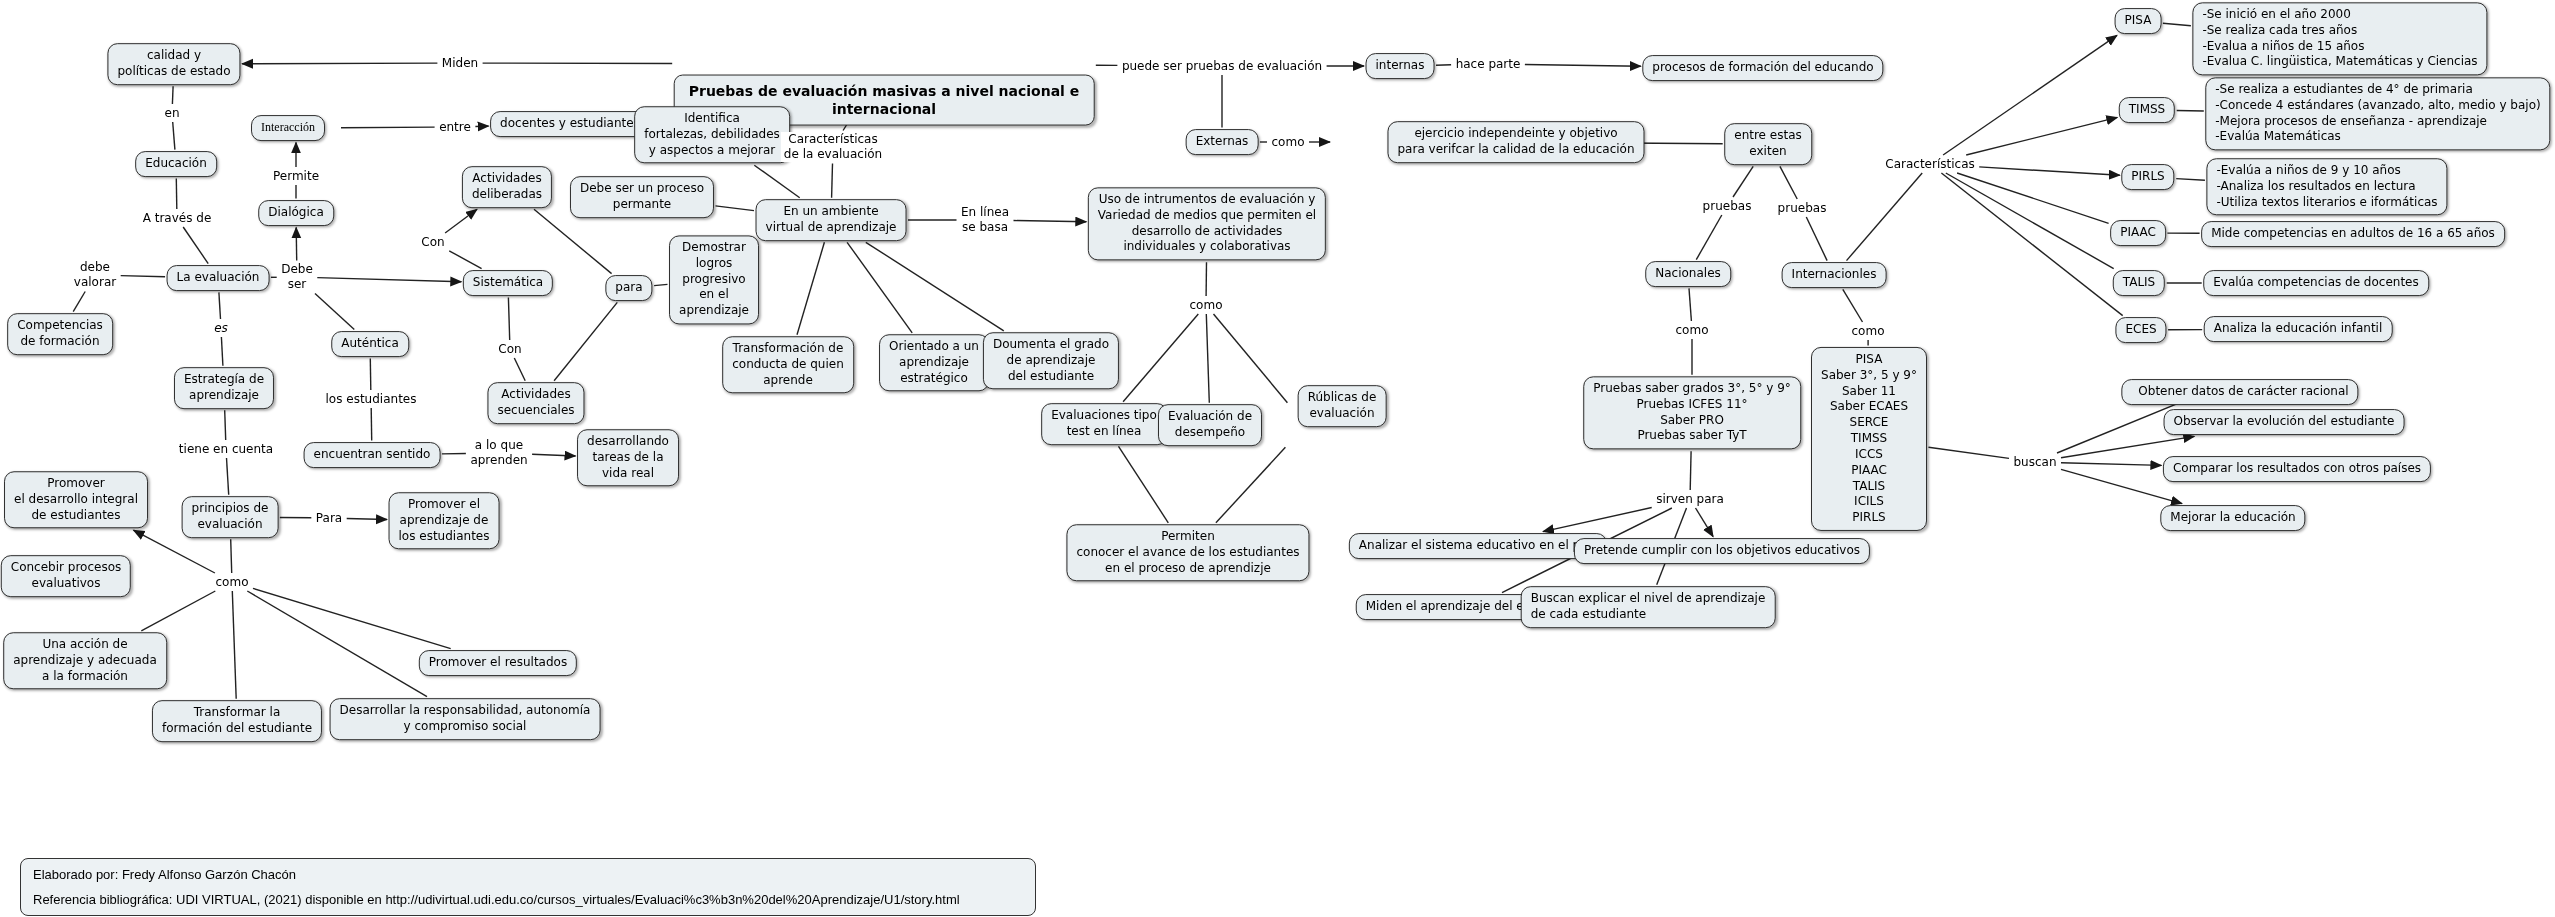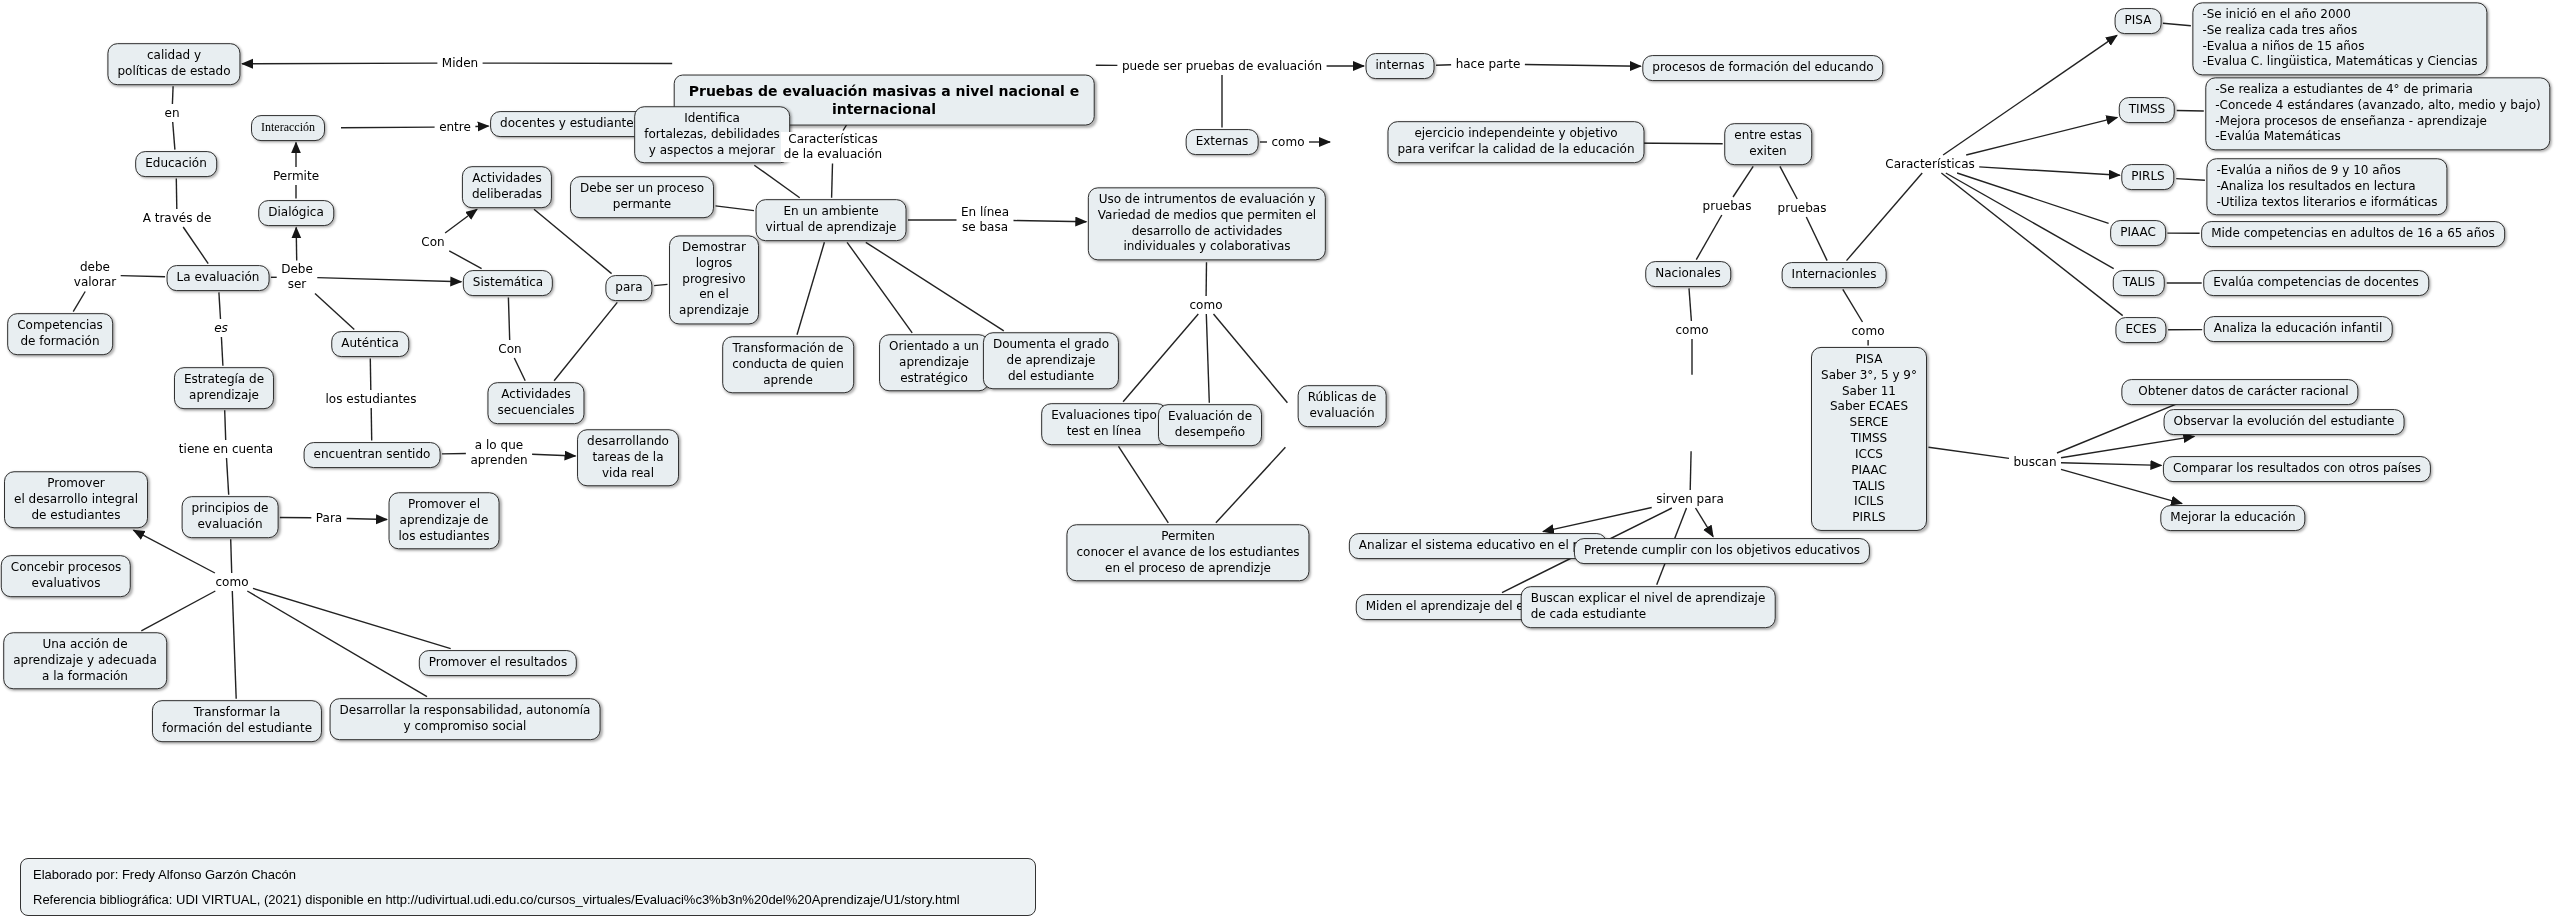--- a/index.html
+++ b/index.html
@@ -218,20 +218,24 @@
 en el proceso de aprendizje</div>
     <div class="node" style="left: 1400px; top: 66px;">internas</div>
     <div class="node" style="left: 1763px; top: 68px;">procesos de formación del educando</div>
     <div class="node" style="left: 1222px; top: 142px;">Externas</div>
     <div class="node" style="left: 1516px; top: 142px;">ejercicio independeinte y objetivo
 para verifcar la calidad de la educación</div>
     <div class="node" style="left: 1768px; top: 144px;">entre estas
 exiten</div>
     <div class="node" style="left: 1688px; top: 274px;">Nacionales</div>
     <div class="node" style="left: 1834px; top: 275px;">Internacionles</div>
+    <div class="node" style="left: 1692px; top: 413px;">Pruebas saber grados 3°, 5° y 9°
+Pruebas ICFES 11°
+Saber PRO
+Pruebas saber TyT</div>
     <div class="node" style="left: 1869px; top: 439px;">PISA
 Saber 3°, 5 y 9°
 Saber 11
 Saber ECAES
 SERCE
 TIMSS
 ICCS
 PIAAC
 TALIS
 ICILS

